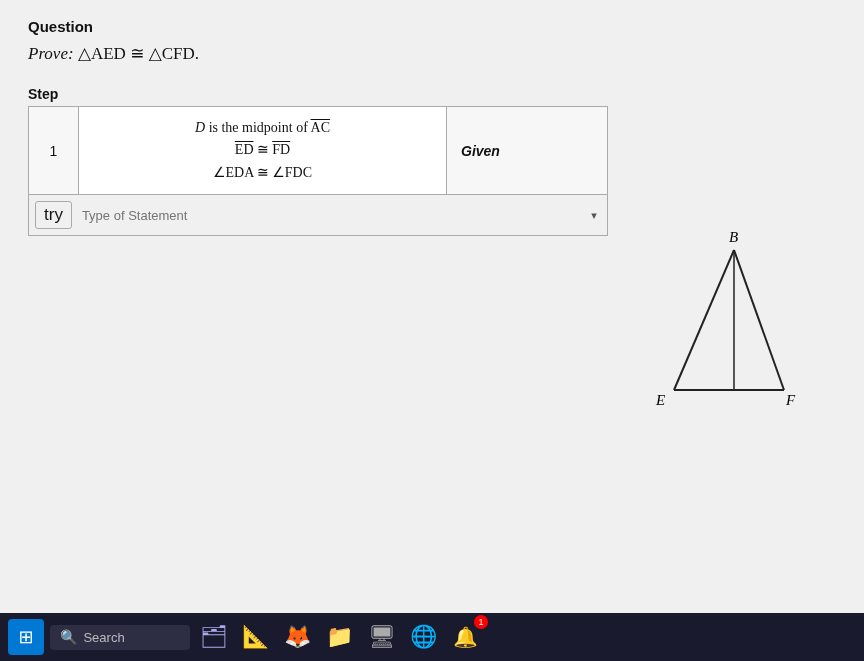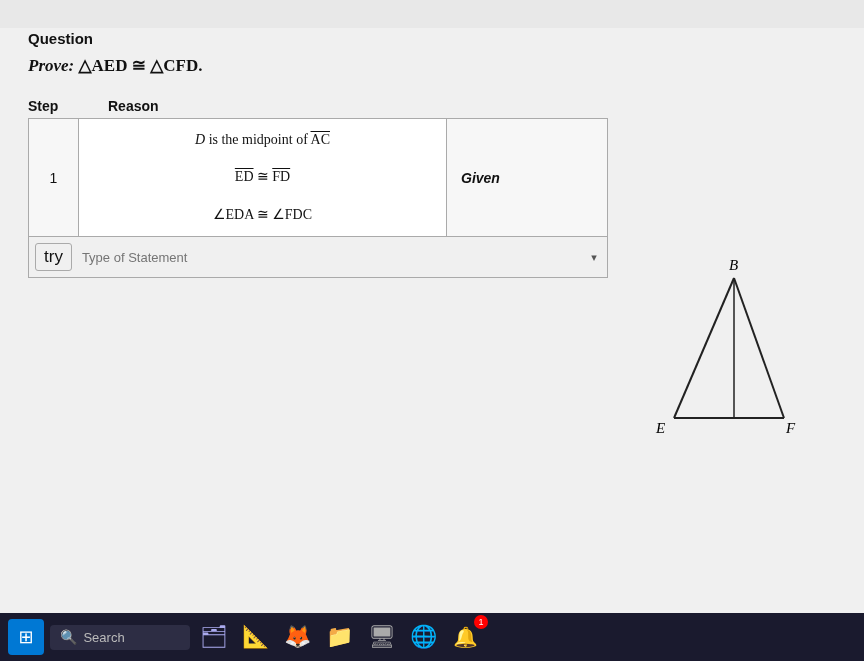--- a/index.html
+++ b/index.html
@@ -10,23 +10,22 @@
       background: #e8e8e8;
       font-family: Georgia, 'Times New Roman', serif;
       overflow: hidden;
       position: relative;
     }
 
     .main-content {
       background: #f0f0f0;
       width: 100%;
       height: calc(100% - 48px);
-      padding: 2px 28px;
+      padding: 18px 28px;
       position: relative;
-      margin-top: 28px;
     }
 
     .question-label {
       font-size: 15px;
       font-weight: bold;
       font-family: Arial, sans-serif;
       margin-bottom: 8px;
       color: #111;
     }
 
@@ -34,21 +33,20 @@
       font-size: 17px;
       margin-bottom: 14px;
       color: #111;
       line-height: 1.4;
     }
 
     .prove-line {
       font-size: 17px;
       margin-bottom: 22px;
       color: #111;
-      font-weight: bold;
     }
 
     .math-overline {
       text-decoration: overline;
     }
 
     .proof-table-area {
       display: flex;
       flex-direction: column;
       width: 580px;
@@ -108,21 +106,21 @@
 
     .statement-cell {
       flex: 1;
       border-right: 1px solid #aaa;
       padding: 10px 16px;
       background: #fff;
       display: flex;
       flex-direction: column;
       align-items: center;
       justify-content: center;
-      gap: 15px;
+      gap: 0;
     }
 
     .statement-line {
       font-size: 14px;
       color: #111;
       text-align: center;
       line-height: 1.6;
     }
 
     .reason-cell {
@@ -283,21 +281,20 @@
 
 
   <div class="prove-line">
     <em>Prove:</em> △AED ≅ △CFD.
   </div>
 
   <div class="proof-table-area">
 
     <div class="proof-header">
       <div class="col-step-header">Step</div>
-      <div class="col-reason-header">Reason</div>
     </div>
 
     <div class="proof-body">
       <div class="step-cell">1</div>
       <div class="statement-cell">
         <div class="statement-line">
           <em>D</em> is the midpoint of <span class="math-overline">AC</span>
         </div>
         <div class="statement-line">
           <span class="math-overline">ED</span> ≅ <span class="math-overline">FD</span>

